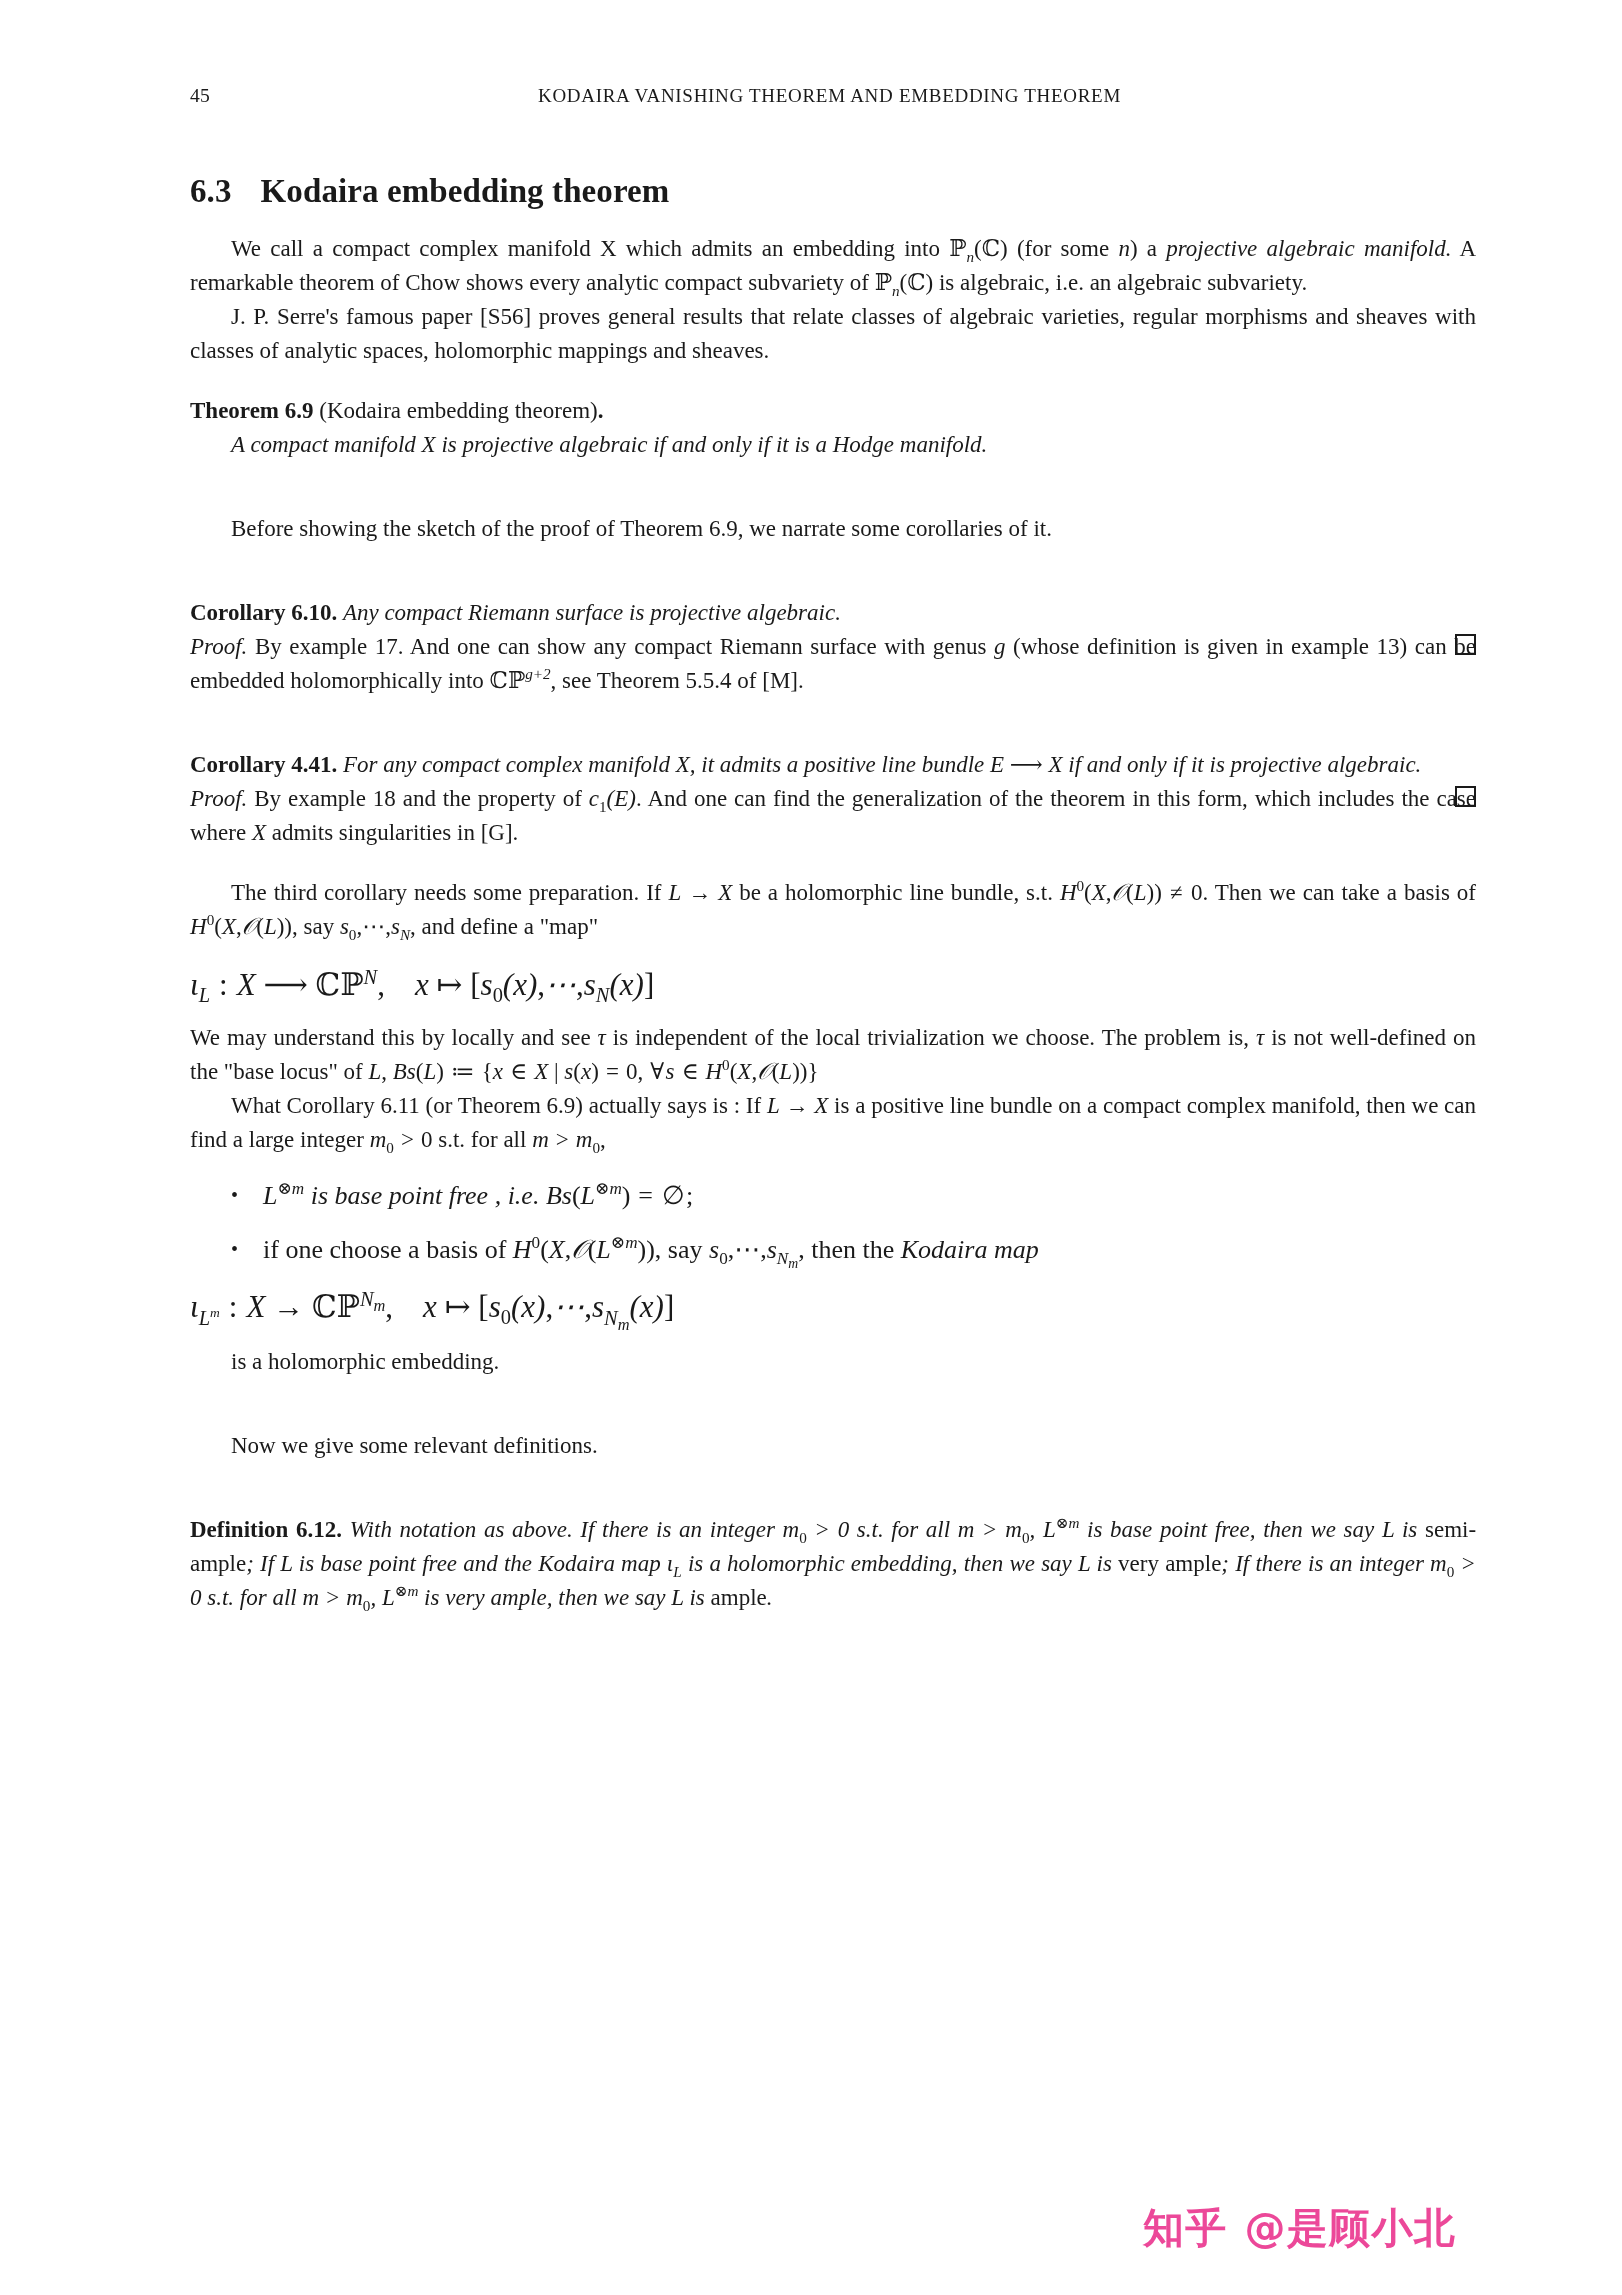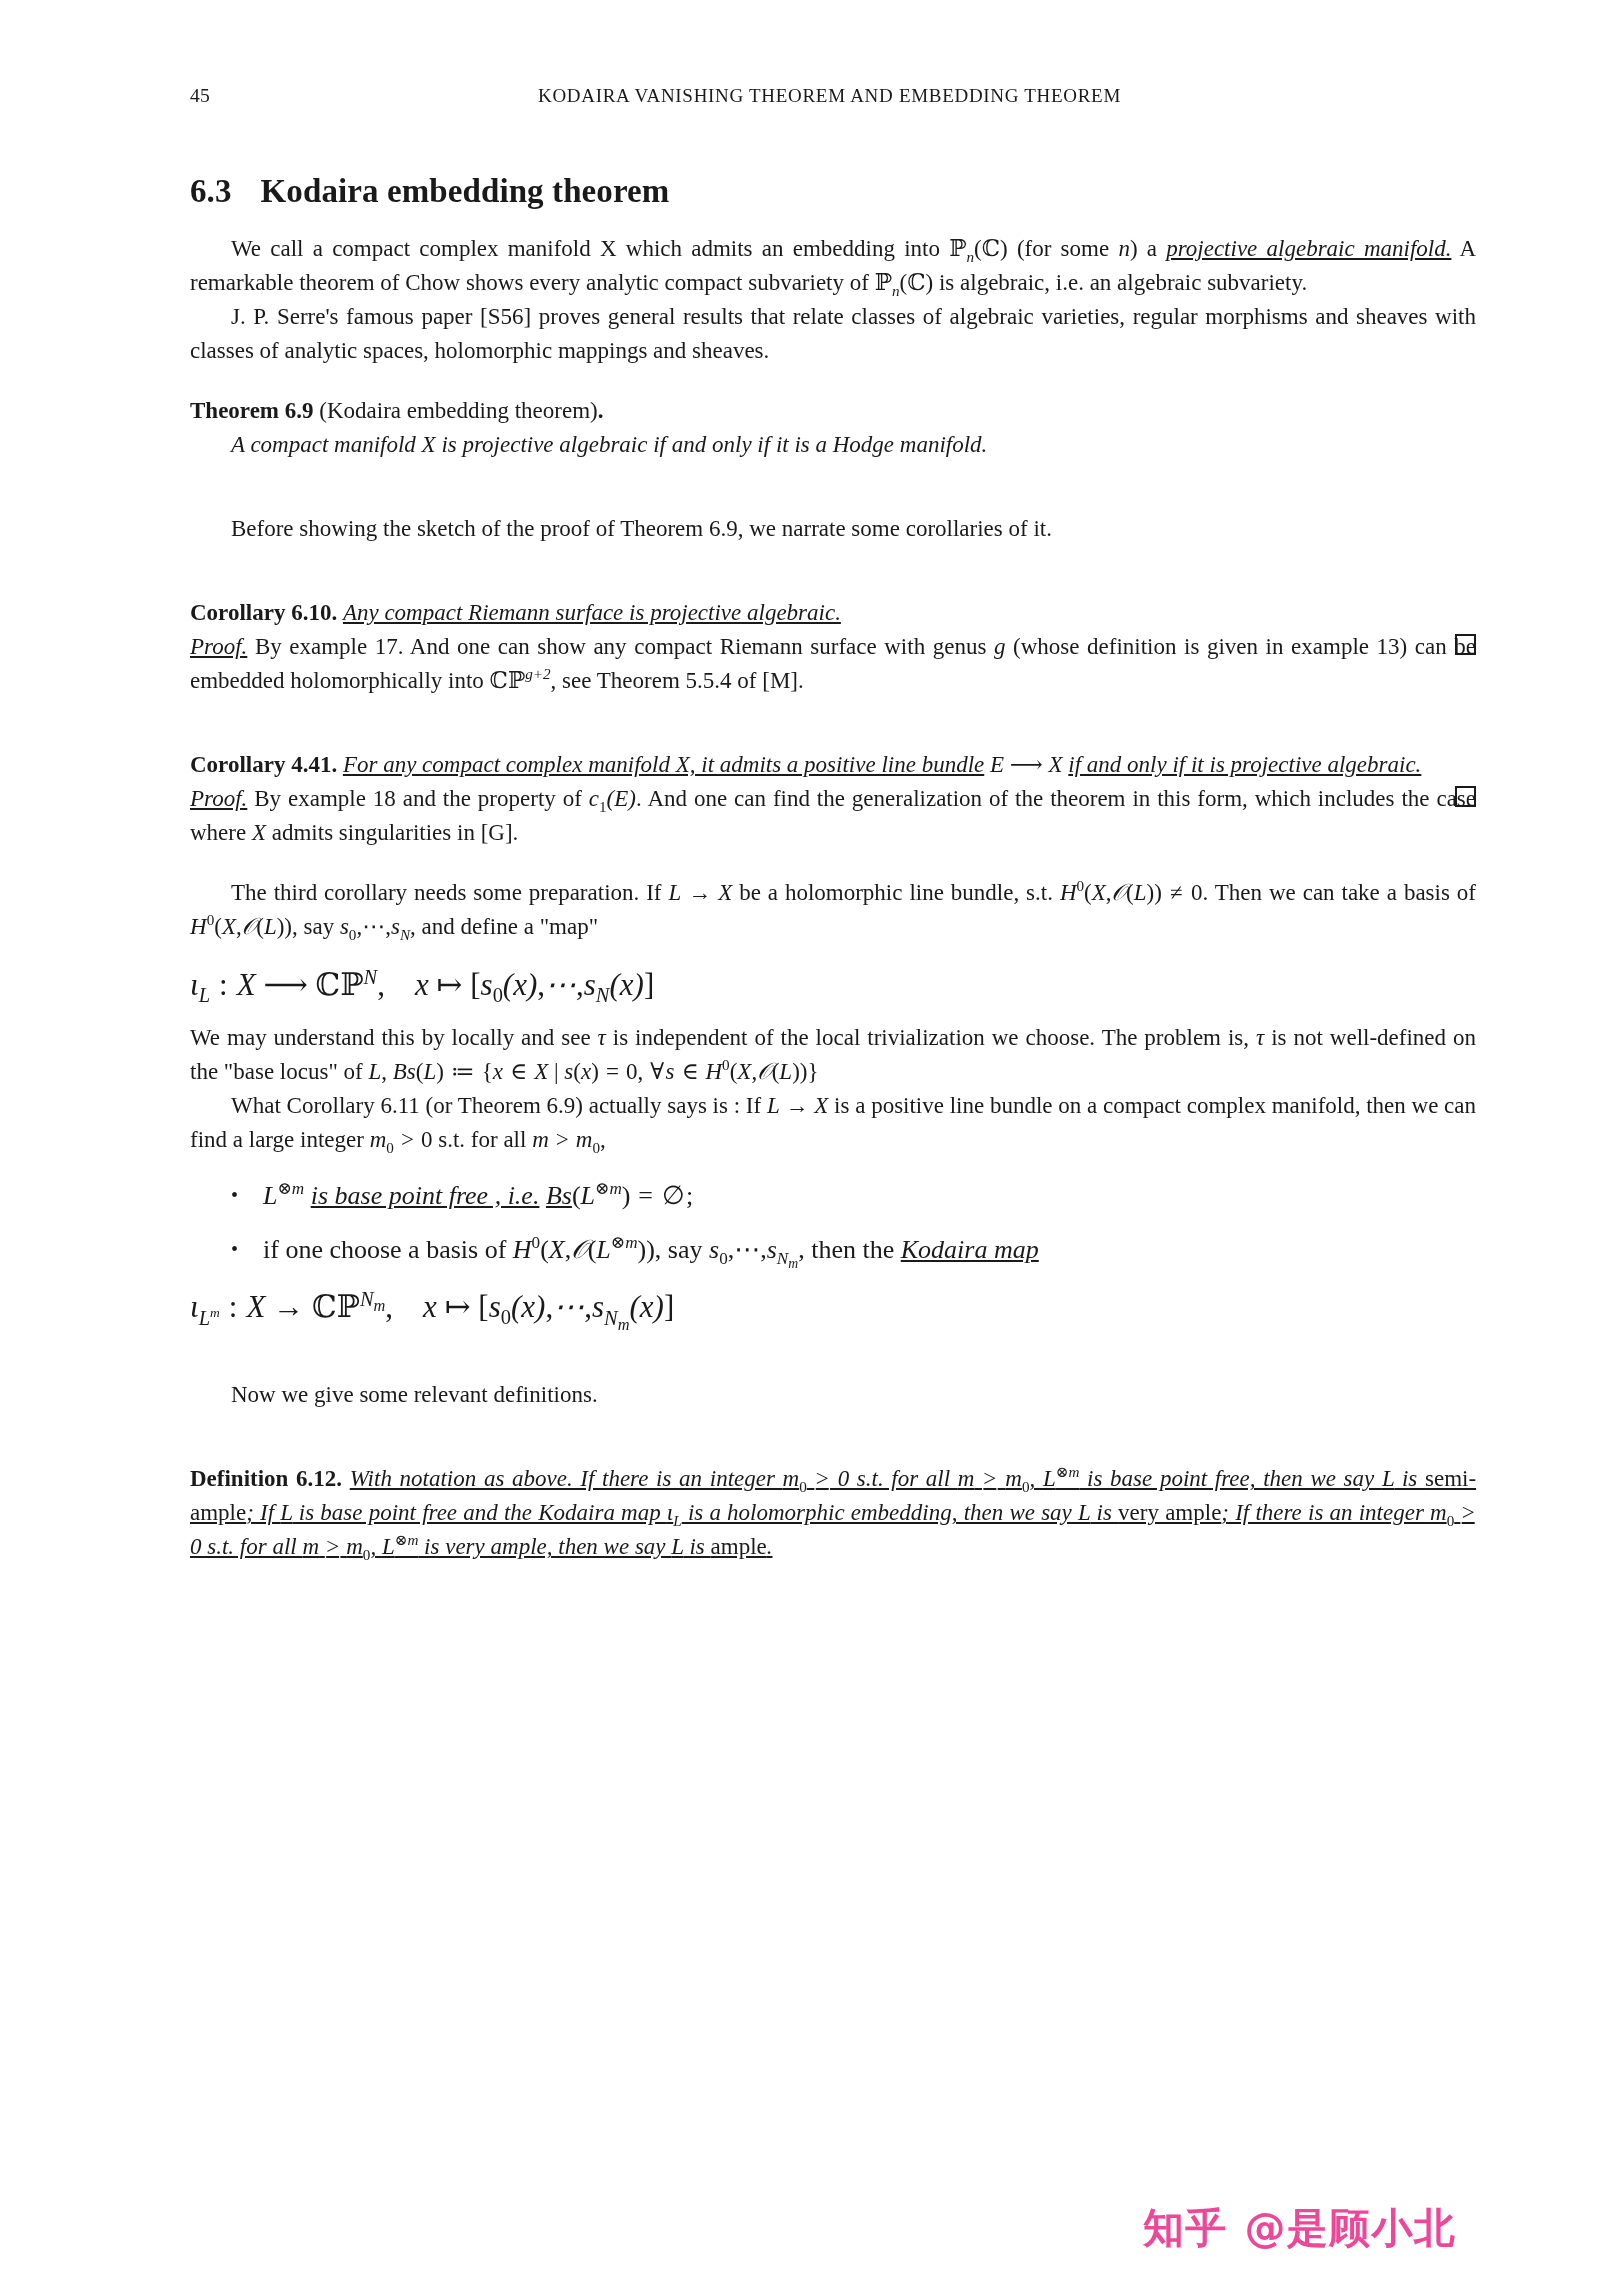--- a/index.html
+++ b/index.html
@@ -66,21 +66,21 @@
     margin: 0;
     text-align: justify;
     text-justify: inter-word;
     hyphens: none;
   }
   p.indent { text-indent: 41px; }
   p.gap-md { margin-top: 26px; }
   p.gap-lg { margin-top: 50px; }
 
   .thmname { font-weight: bold; }
-  .it { font-style: italic; text-decoration: underline; }
+  .it { font-style: italic; }
   .rm { font-style: normal; }
 
   
   p.stmt {
     font-style: italic;
     text-indent: 41px;
   }
 
   
   .proofwrap { position: relative; }
@@ -243,20 +243,21 @@
       </li>
       <li>
         if one choose a basis of <span class="m">H</span><sup class="mrm">0</sup>(<span class="m">X</span>,<span class="m">𝒪</span>(<span class="m">L</span><sup class="m">⊗m</sup>)), say <span class="m">s</span><sub class="mrm">0</sub>,⋯,<span class="m">s</span><sub class="m">N<sub class="m">m</sub></sub>, then the <span class="it">Kodaira map</span>
       </li>
     </ul>
 
     <div class="display">
       <span class="m">ι</span><sub class="m">L<sup class="m">m</sup></sub> <span class="op">:</span> <span class="m">X</span> <span class="arrow">→</span> <span class="bb">ℂℙ</span><sup class="m">N<sub class="m">m</sub></sup><span class="mrm">,</span><span class="sp"></span><span class="m">x</span> <span class="arrow">↦</span> <span class="mrm">[</span><span class="m">s</span><sub class="mrm">0</sub>(<span class="m">x</span>)<span class="mrm">,</span>⋯<span class="mrm">,</span><span class="m">s</span><sub class="m">N<sub class="m">m</sub></sub>(<span class="m">x</span>)<span class="mrm">]</span>
     </div>
 
+    <p class="conclude">is a holomorphic embedding.</p>
 
     <p class="indent gap-lg">Now we give some relevant definitions.</p>
 
     <p class="gap-lg">
       <span class="thmname">Definition 6.12.</span>
       <span class="it">With notation as above. If there is an integer <span class="m">m</span><sub class="mrm">0</sub> <span class="op">&gt;</span> 0 s.t. for all <span class="m">m</span> <span class="op">&gt;</span> <span class="m">m</span><sub class="mrm">0</sub>, <span class="m">L</span><sup class="m">⊗m</sup> is base point free, then we say <span class="m">L</span> is <span class="rm">semi-ample</span>; If <span class="m">L</span> is base point free and the Kodaira map <span class="m">ι</span><sub class="m">L</sub> is a holomorphic embedding, then we say <span class="m">L</span> is <span class="rm">very ample</span>; If there is an integer <span class="m">m</span><sub class="mrm">0</sub> <span class="op">&gt;</span> 0 s.t. for all <span class="m">m</span> <span class="op">&gt;</span> <span class="m">m</span><sub class="mrm">0</sub>, <span class="m">L</span><sup class="m">⊗m</sup> is very ample, then we say <span class="m">L</span> is <span class="rm">ample</span>.</span>
     </p>
 
   </div>
 

